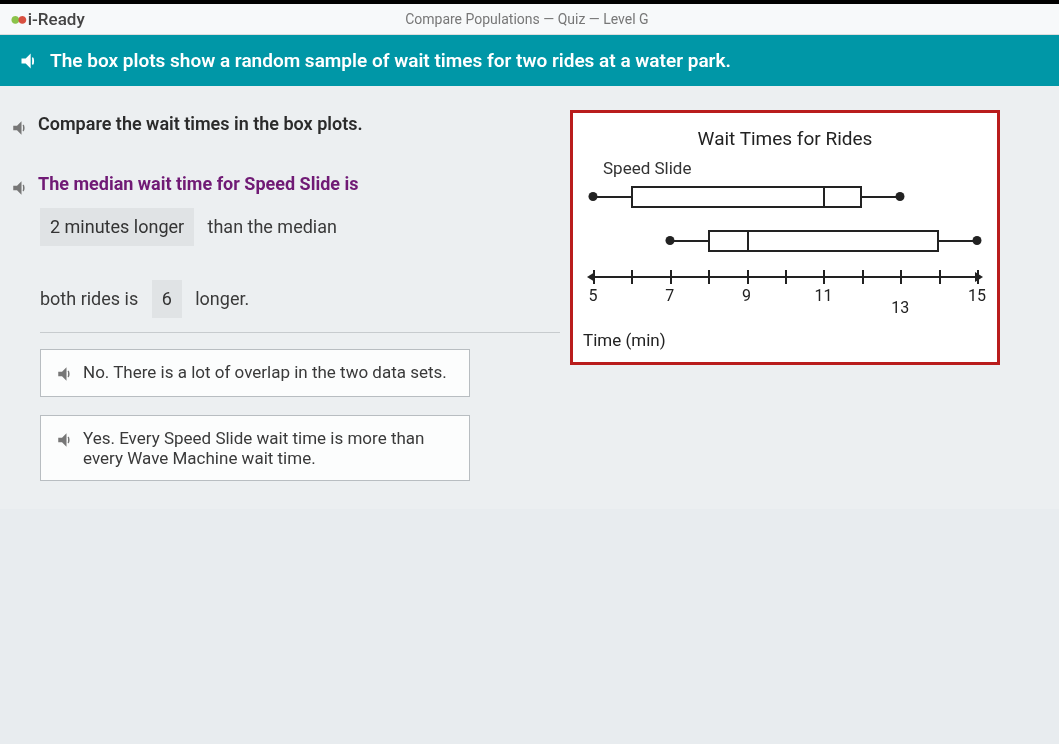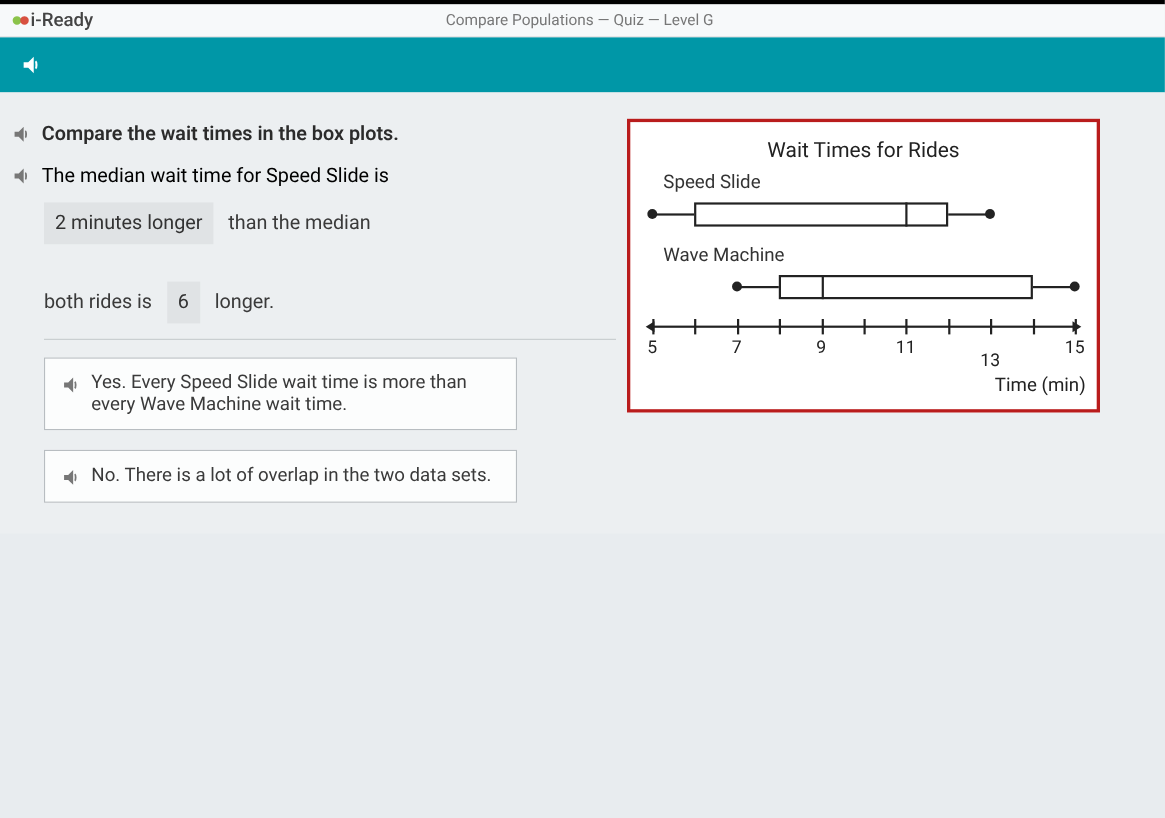--- a/index.html
+++ b/index.html
@@ -58,29 +58,29 @@
   .left {
     flex: 0 0 560px;
     padding-right: 10px;
   }
   .right {
     flex: 1;
   }
 
   .q-line {
     display: flex;
-    align-items: center;
+    align-items: flex-end;
     margin-bottom: 10px;
     color: #2b2b2b;
     font-size: 18px;
     line-height: 1.55;
   }
   .q-line .text { flex:1; }
   .q-line.bold .text { font-weight: 600; }
-  .q-line.sub .text { font-weight: 400; color:#000000; }
+  .q-line.sub .text { font-weight: 700; color:#701a75;margin-top:22px; }
 
   .body-text {
     color: #3a3a3a;
     font-size: 18px;
     line-height: 1.9;
     margin-left: 30px;
     margin-bottom: 14px;
   }
   .fillbox {
     background: #e0e3e5;
@@ -143,21 +143,21 @@
     position:absolute; top:8px; left:0; right:0; height:2px; background:#222;
   }
   .axis-line::before, .axis-line::after {
     content:''; position:absolute; top:-4px; width:0; height:0;
     border-top:5px solid transparent; border-bottom:5px solid transparent;
   }
   .axis-line::before { left:-6px; border-right:8px solid #222; }
   .axis-line::after  { right:-6px; border-left:8px solid #222; }
   .tick { position:absolute; top:2px; width:2px; height:14px; background:#222; }
   .tick-label { position:absolute; top:18px; transform:translateX(-50%); font-size:16px; color:#222; }
-  .axis-title { text-align:right; font-size:17px; color:#222; margin-top:2px; }
+  .axis-title { text-align:left; font-size:17px; color:#222; margin-top:12px; }
 
   .whisker-line { position:absolute; top:16px; height:2px; background:#222; }
   .endpoint { position:absolute; top:12px; width:9px; height:9px; background:#222; border-radius:50%; transform:translateX(-50%); }
   .box { position:absolute; top:6px; height:22px; border:2px solid #222; background:#fff; }
   .median-line { position:absolute; top:6px; height:22px; width:2px; background:#222; }
 </style>
 </head>
 <body>
 
 <div class="topblack"></div>
@@ -172,20 +172,21 @@
   <span style="width:80px"></span>
 </div>
 
 <div class="teal-bar">
   <span class="speaker white">
     <svg viewBox="0 0 24 24" width="20" height="20">
         <polygon points="3,9 3,15 8,15 14,21 14,3 8,9"></polygon>
         <path d="M16 8c1.5 1 1.5 7 0 8" fill="none" stroke="#fff" stroke-width="2"></path>
       </svg>
   </span>
+  <span>The box plots show a random sample of wait times for two rides at a water park.</span>
 </div>
 
 <div class="content">
   <div class="left">
 
     <div class="q-line bold">
       <span class="speaker small gray">
         <svg viewBox="0 0 24 24" width="18" height="18">
             <polygon points="3,9 3,15 8,15 14,21 14,3 8,9"></polygon>
             <path d="M16 8c1.5 1 1.5 7 0 8" fill="none" stroke="#777" stroke-width="2"></path>
@@ -216,49 +217,48 @@
     <hr class="divider">
 
 
     <div class="answer">
       <span class="speaker small gray">
         <svg viewBox="0 0 24 24" width="18" height="18">
             <polygon points="3,9 3,15 8,15 14,21 14,3 8,9"></polygon>
             <path d="M16 8c1.5 1 1.5 7 0 8" fill="none" stroke="#777" stroke-width="2"></path>
           </svg>
       </span>
+      <span>No. There is a lot of overlap in the two data sets.</span>
+    </div>
+
+    <div class="answer">
+      <span class="speaker small gray">
+        <svg viewBox="0 0 24 24" width="18" height="18">
+            <polygon points="3,9 3,15 8,15 14,21 14,3 8,9"></polygon>
+            <path d="M16 8c1.5 1 1.5 7 0 8" fill="none" stroke="#777" stroke-width="2"></path>
+          </svg>
+      </span>
       <span>Yes. Every Speed Slide wait time is more than every Wave Machine wait time.</span>
-    </div>
-
-    <div class="answer">
-      <span class="speaker small gray">
-        <svg viewBox="0 0 24 24" width="18" height="18">
-            <polygon points="3,9 3,15 8,15 14,21 14,3 8,9"></polygon>
-            <path d="M16 8c1.5 1 1.5 7 0 8" fill="none" stroke="#777" stroke-width="2"></path>
-          </svg>
-      </span>
-      <span>No. There is a lot of overlap in the two data sets.</span>
     </div>
 
   </div>
 
   <div class="right">
     <div class="chart-panel">
       <div class="chart-title">Wait Times for Rides</div>
 
       <div class="series-label">Speed Slide</div>
       <div class="plot-area" id="plot-0">
           <div class="whisker-line" style="left: 0%; width: 80%;"></div>
           <div class="endpoint" style="left: 0%;"></div>
           <div class="endpoint" style="left: 80%;"></div>
           <div class="box" style="left: 10%; width: 60%;"></div>
           <div class="median-line" style="left: 60%;"></div>
         </div>
 
-      <div class="series-label">Wave Machine</div>
       <div class="plot-area" id="plot-1">
           <div class="whisker-line" style="left: 20%; width: 80%;"></div>
           <div class="endpoint" style="left: 20%;"></div>
           <div class="endpoint" style="left: 100%;"></div>
           <div class="box" style="left: 30%; width: 60%;"></div>
           <div class="median-line" style="left: 40%;"></div>
         </div>
 
       <div class="axis-area" id="axis">
         <div class="axis-line"></div>

